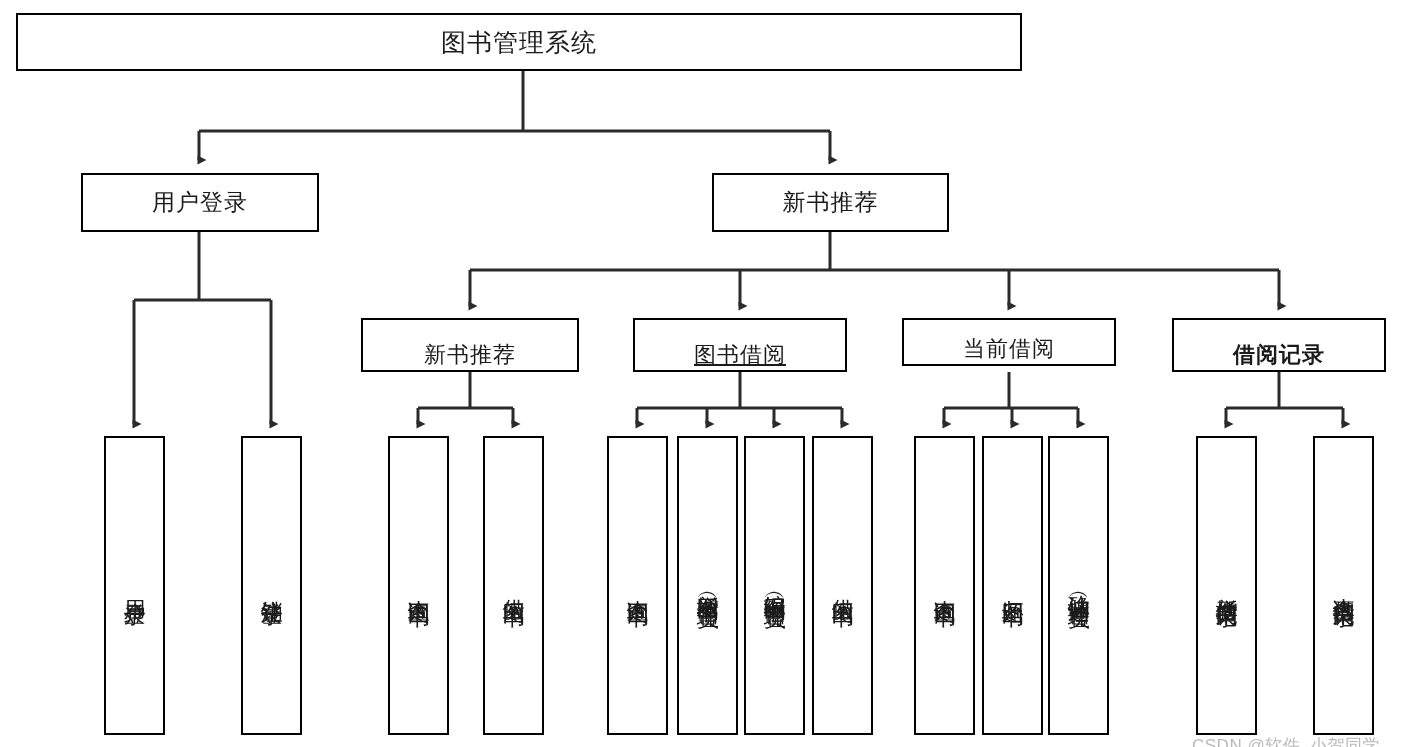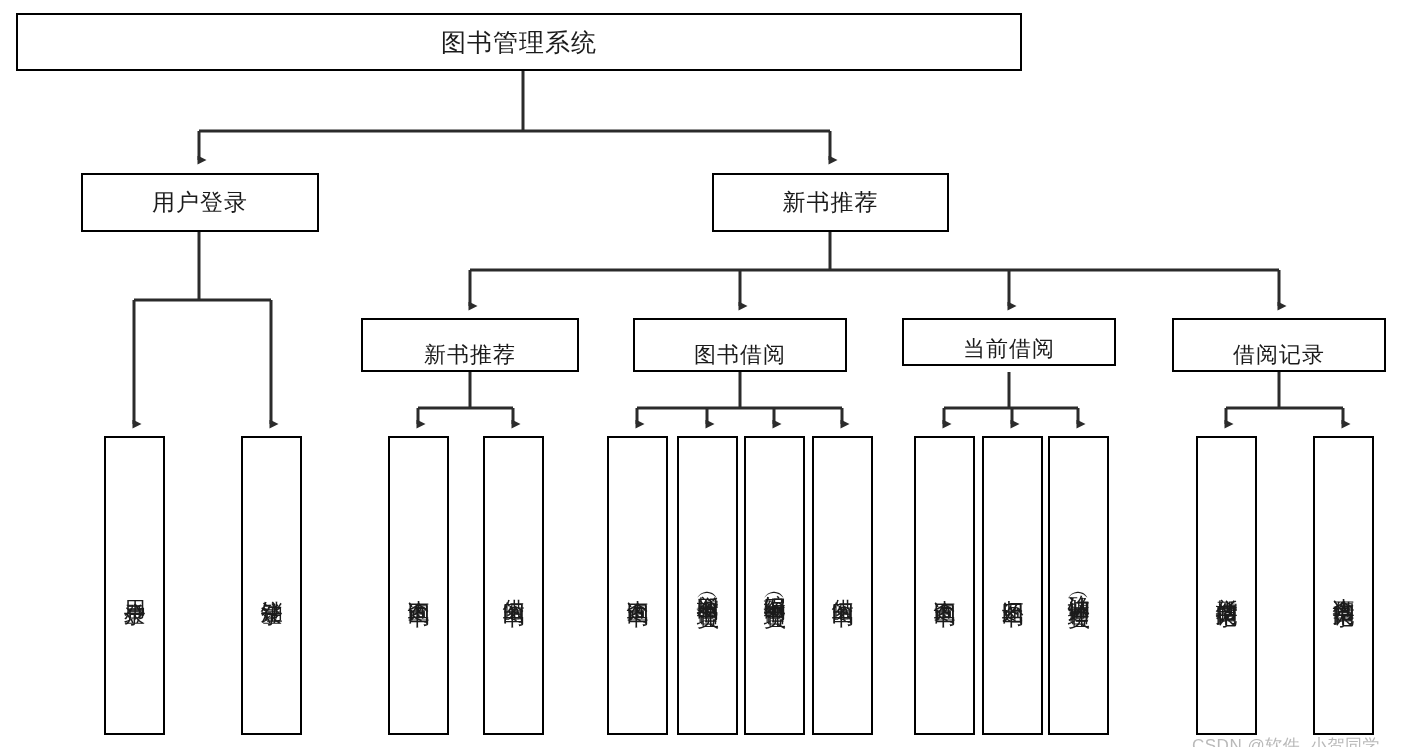--- a/index.html
+++ b/index.html
@@ -136,27 +136,27 @@
   <div class="node lvl1" style="left: 81px; top: 173px; width: 238px; height: 59px;">
     <span>用户登录</span>
   </div>
   <div class="node lvl1" style="left: 712px; top: 173px; width: 237px; height: 59px;">
     <span>新书推荐</span>
   </div>
 
   <div class="node lvl2" style="left: 361px; top: 318px; width: 218px; height: 54px;">
     <span>新书推荐</span>
   </div>
-  <div class="node lvl2" style="left: 633px; top: 318px; width: 214px; height: 54px;">
+  <div class="node lvl2" style="left: 633px; top: 318px; width: 214px; height: 54px; text-decoration: underline;">
     <span>图书借阅</span>
   </div>
   <div class="node lvl2" style="left: 902px; top: 318px; width: 214px; height: 48px;">
     <span>当前借阅</span>
   </div>
-  <div class="node lvl2" style="left: 1172px; top: 318px; width: 214px; height: 54px;">
+  <div class="node lvl2" style="left: 1172px; top: 318px; width: 214px; height: 54px; font-weight: bold;">
     <span>借阅记录</span>
   </div>
 
   <div class="node leaf" style="left: 104px; top: 436px; width: 61px; height: 299px;">
     <span class="vtext">用户登录</span>
   </div>
   <div class="node leaf" style="left: 241px; top: 436px; width: 61px; height: 299px;">
     <span class="vtext">注销登录</span>
   </div>
   <div class="node leaf" style="left: 388px; top: 436px; width: 61px; height: 299px;">

